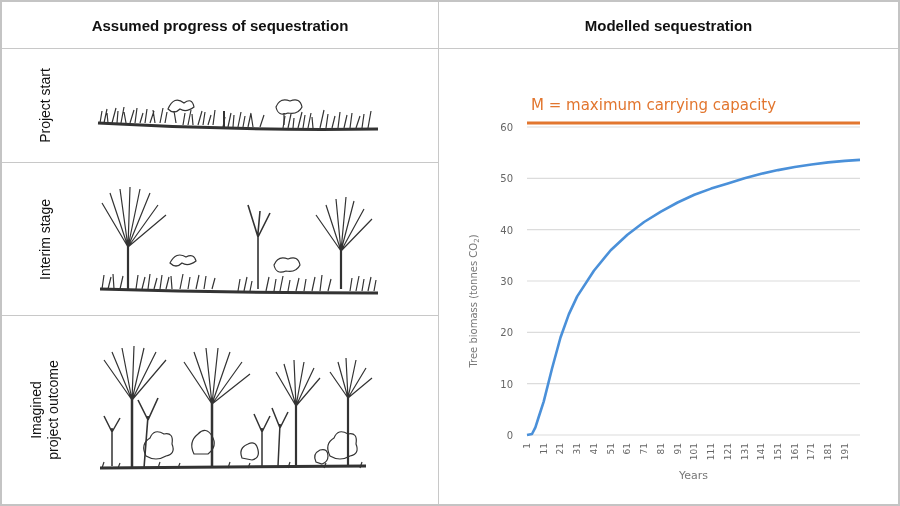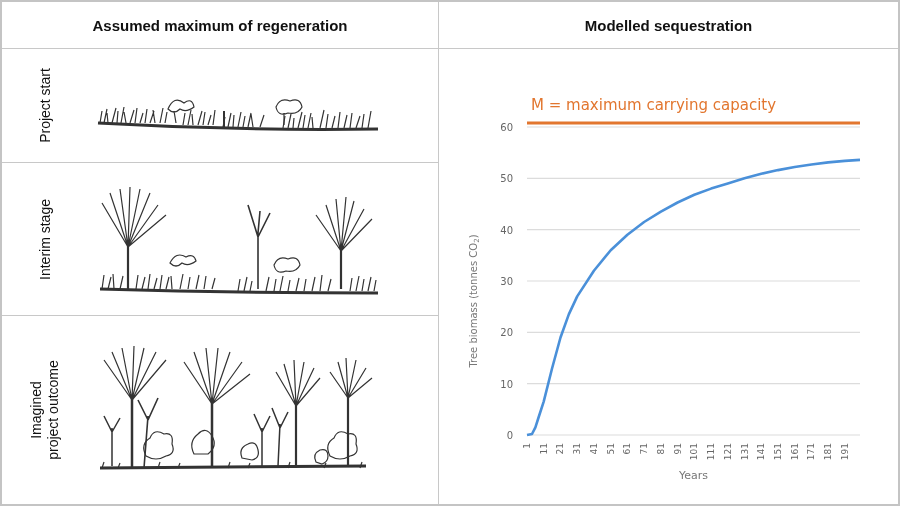--- a/index.html
+++ b/index.html
@@ -14,21 +14,21 @@
   .rowlabel { position:absolute; left:0; top:0; width:86px; height:100%; display:flex; align-items:center; justify-content:center; }
   .rowlabel span { display:block; transform:rotate(-90deg); white-space:pre; text-align:center; font-size:14px; color:#111; line-height:17px; }
   .sketch { position:absolute; left:86px; top:0; width:350px; height:100%; }
   .chart { position:absolute; left:437px; top:47px; width:459px; height:455px; }
   svg text { font-family:"DejaVu Sans", sans-serif; }
 </style>
 </head>
 <body>
 
 <div class="frame">
-  <div class="hdr left">Assumed maximum of regeneration</div>
+  <div class="hdr left">Assumed progress of sequestration</div>
   <div class="hdr right">Modelled sequestration</div>
   <div class="vdiv"></div>
 
   <div class="row" style="top:47px;height:113px;">
     <div class="rowlabel">
         <span>Project start</span>
       </div>
     <div class="sketch">
       <svg width="350" height="113" viewBox="0 0 350 113">
         <g stroke="#333" stroke-width="1.2" fill="none">

